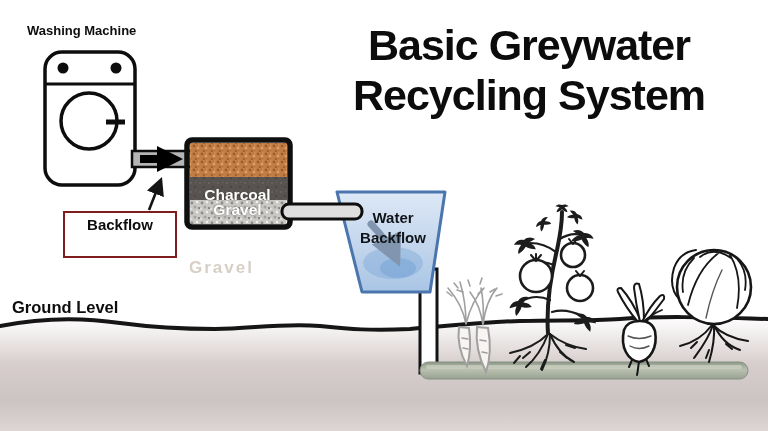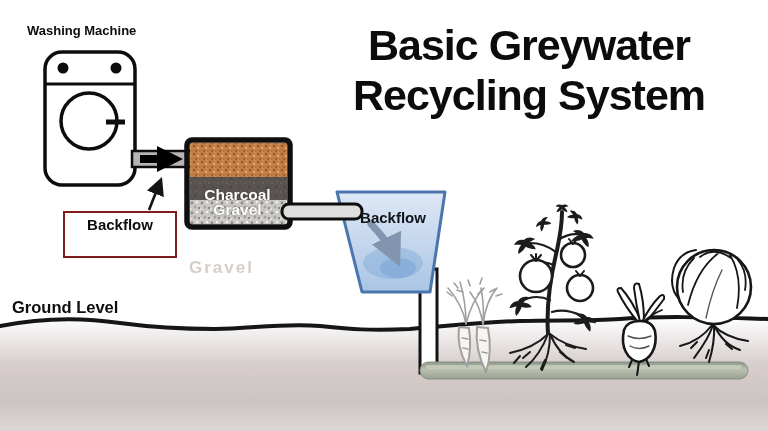--- a/index.html
+++ b/index.html
@@ -216,18 +216,19 @@
   <div class="abs layer-label lbl-charcoal">Charcoal</div>
   <div class="abs layer-label lbl-gravel">Gravel</div>
 
   <div class="abs backflow-box">
     <div>Backflow</div>
   </div>
 
   <div class="abs ghost-gravel">Gravel</div>
 
   <div class="abs res-label">
+    <div>Water</div>
     <div>Backflow</div>
   </div>
 
   <div class="abs ground-label">Ground Level</div>
 
 </div>
 
 </body></html>

